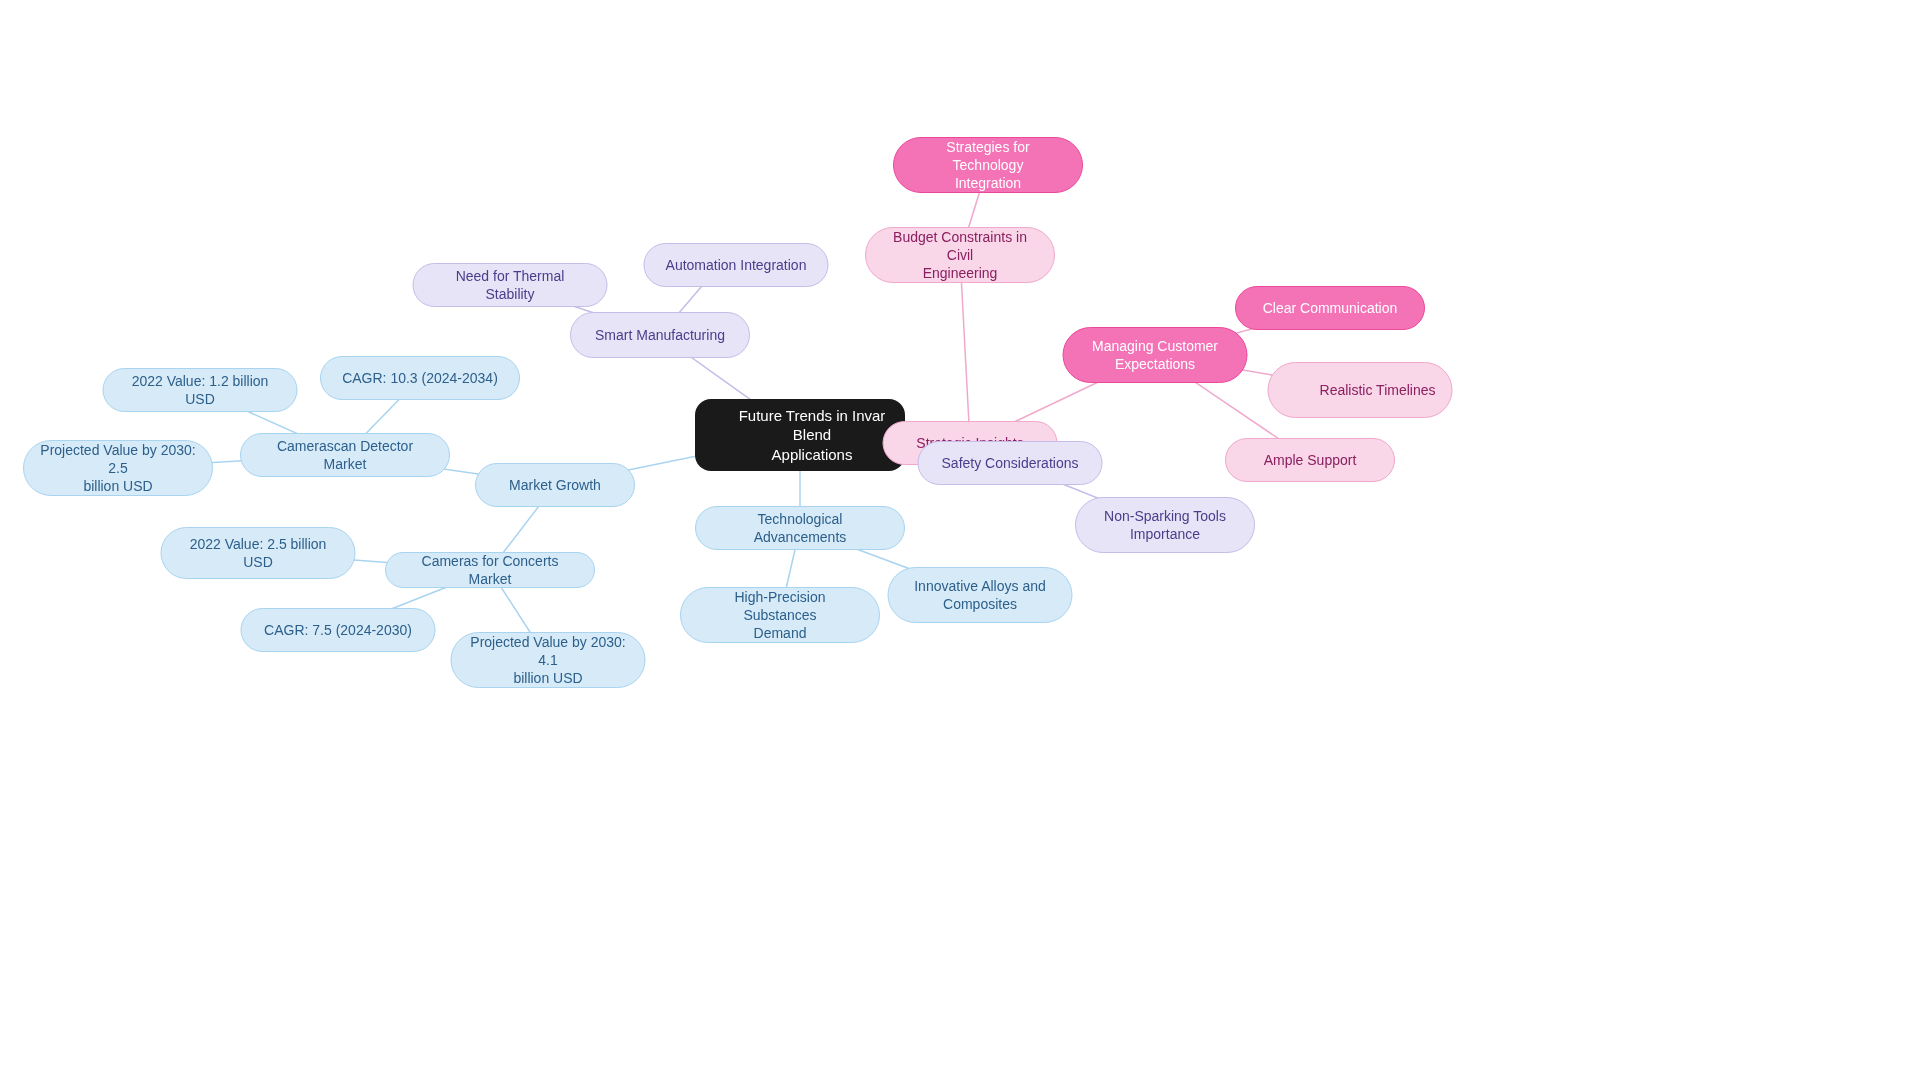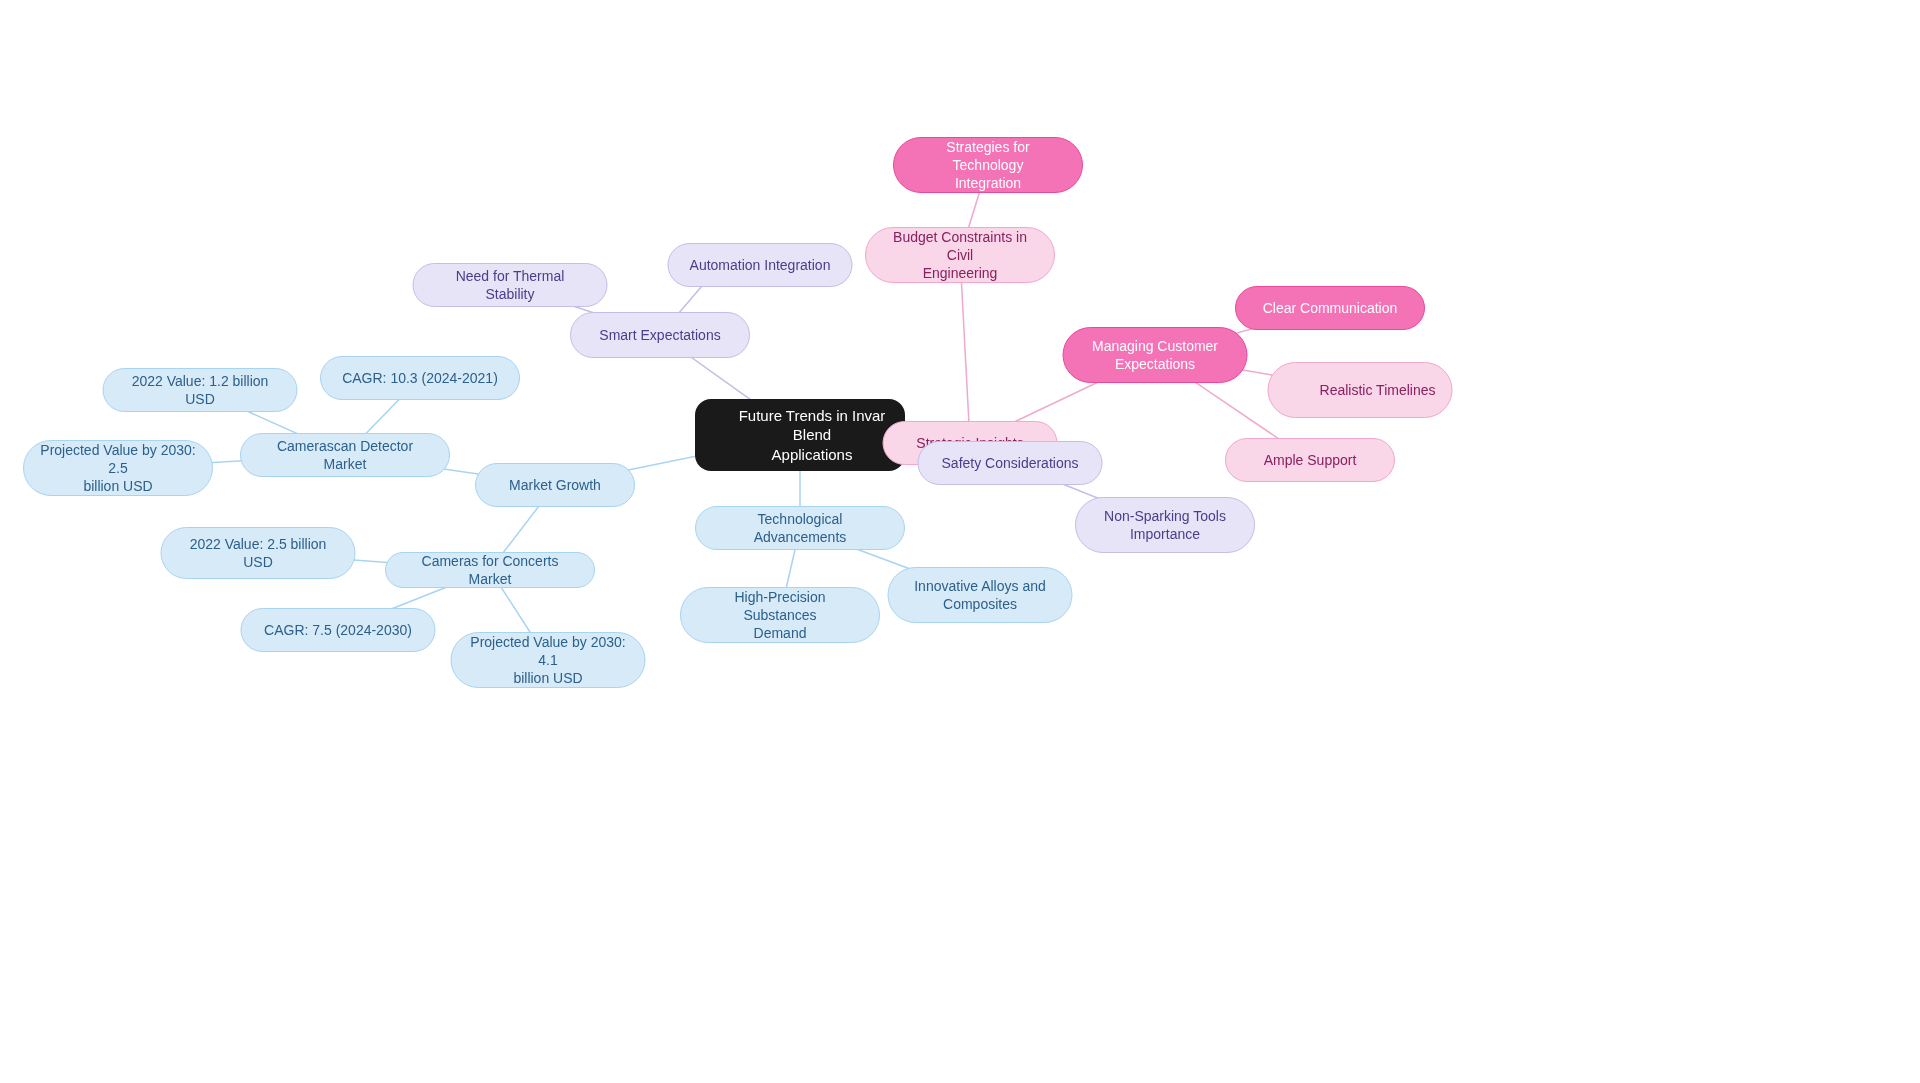--- a/index.html
+++ b/index.html
@@ -110,24 +110,24 @@
 
   <line x1="1010" y1="463" x2="1165" y2="525" class="line-purple"></line>
 </svg>
 
 <div class="node node-center" style="left: 800px; top: 435px; width: 210px; height: 72px;">
   <span style="white-space: pre-line;">Future Trends in Invar Blend
 Applications</span>
 </div>
 
 <div class="node node-purple" style="left: 660px; top: 335px; width: 180px; height: 46px;">
-  <span>Smart Expectations</span>
-</div>
-
-<div class="node node-purple" style="left: 760px; top: 265px; width: 185px; height: 44px;">
+  <span>Smart Manufacturing</span>
+</div>
+
+<div class="node node-purple" style="left: 736px; top: 265px; width: 185px; height: 44px;">
   <span>Automation Integration</span>
 </div>
 
 <div class="node node-purple" style="left: 510px; top: 285px; width: 195px; height: 44px;">
   <span>Need for Thermal Stability</span>
 </div>
 
 <div class="node node-blue" style="left: 555px; top: 485px; width: 160px; height: 44px;">
   <span>Market Growth</span>
 </div>
@@ -138,21 +138,21 @@
 
 <div class="node node-blue" style="left: 490px; top: 570px; width: 210px; height: 36px;">
   <span>Cameras for Concerts Market</span>
 </div>
 
 <div class="node node-blue" style="left: 200px; top: 390px; width: 195px; height: 44px;">
   <span>2022 Value: 1.2 billion USD</span>
 </div>
 
 <div class="node node-blue" style="left: 420px; top: 378px; width: 200px; height: 44px;">
-  <span>CAGR: 10.3 (2024-2021)</span>
+  <span>CAGR: 10.3 (2024-2034)</span>
 </div>
 
 <div class="node node-blue" style="left: 118px; top: 468px; width: 190px; height: 56px;">
   <span style="white-space: pre-line; text-align: center;">Projected Value by 2030: 2.5
 billion USD</span>
 </div>
 
 <div class="node node-blue" style="left: 258px; top: 553px; width: 195px; height: 52px;">
   <span>2022 Value: 2.5 billion USD</span>
 </div>

